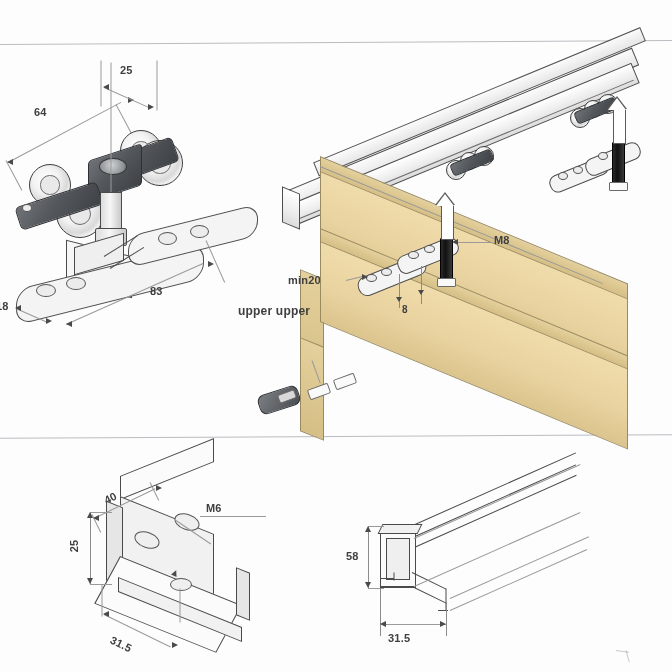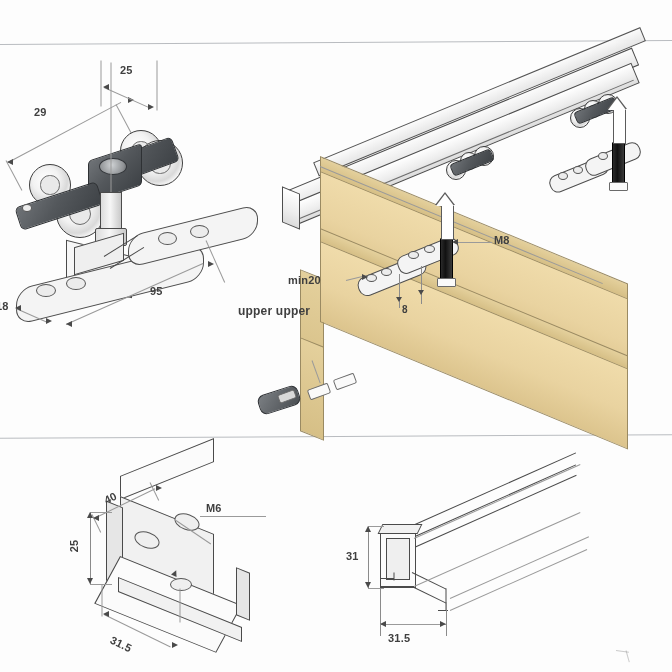--- a/index.html
+++ b/index.html
@@ -141,21 +141,21 @@
   <div class="rule top"></div>
   <div class="rule mid"></div>
 
   <div class="panel" id="carriage">
 
     <div class="ln pale" style="left:8px;top:120px;width:128px;transform:rotate(-28deg);"></div>
     <div class="ln pale" style="left:6px;top:118px;width:34px;transform:rotate(62deg);"></div>
     <div class="ln pale" style="left:116px;top:62px;width:34px;transform:rotate(62deg);"></div>
     <div class="arrowhead" style="left:7px;top:117px;border-width:3px 6px 3px 0;border-color:transparent #4a4a4a transparent transparent;"></div>
     <div class="arrowhead" style="left:128px;top:55px;border-width:3px 0 3px 6px;border-color:transparent transparent transparent #4a4a4a;"></div>
-    <div class="lbl" style="left:34px;top:64px;">29</div>
+    <div class="lbl" style="left:34px;top:64px;">64</div>
 
     <div class="ln pale" style="left:104px;top:45px;width:50px;transform:rotate(24deg);"></div>
     <div class="ln pale" style="left:101px;top:18px;width:46px;transform:rotate(90deg);"></div>
     <div class="ln pale" style="left:157px;top:18px;width:50px;transform:rotate(90deg);"></div>
     <div class="arrowhead" style="left:103px;top:42px;border-width:3px 6px 3px 0;border-color:transparent #4a4a4a transparent transparent;"></div>
     <div class="arrowhead" style="left:148px;top:62px;border-width:3px 0 3px 6px;border-color:transparent transparent transparent #4a4a4a;"></div>
     <div class="lbl" style="left:120px;top:22px;">25</div>
 
     <div class="wheel" style="left:120px;top:88px;width:40px;height:40px;"></div>
     <div class="wheel" style="left:137px;top:98px;width:44px;height:44px;"></div>
@@ -187,21 +187,21 @@
     <div class="hole" style="left:158px;top:190px;width:17px;height:11px;"></div>
     <div class="hole" style="left:190px;top:183px;width:17px;height:11px;"></div>
 
     <div class="ln" style="left:104px;top:214px;width:40px;transform:rotate(-32deg);"></div>
     <div class="ln" style="left:110px;top:226px;width:40px;transform:rotate(-32deg);"></div>
 
     <div class="ln pale" style="left:66px;top:282px;width:150px;transform:rotate(-24deg);"></div>
     <div class="ln pale" style="left:206px;top:198px;width:46px;transform:rotate(66deg);"></div>
     <div class="arrowhead" style="left:66px;top:279px;border-width:3px 6px 3px 0;border-color:transparent #4a4a4a transparent transparent;"></div>
     <div class="arrowhead" style="left:208px;top:219px;border-width:3px 0 3px 6px;border-color:transparent transparent transparent #4a4a4a;"></div>
-    <div class="lbl" style="left:150px;top:243px;">95</div>
+    <div class="lbl" style="left:150px;top:243px;">83</div>
 
     <div class="ln pale" style="left:16px;top:266px;width:34px;transform:rotate(24deg);"></div>
     <div class="arrowhead" style="left:15px;top:263px;border-width:3px 6px 3px 0;border-color:transparent #4a4a4a transparent transparent;"></div>
     <div class="arrowhead" style="left:46px;top:276px;border-width:3px 0 3px 6px;border-color:transparent transparent transparent #4a4a4a;"></div>
     <div class="lbl" style="left:-4px;top:258px;">18</div>
   </div>
 
   <div class="panel" id="assembly">
 
     <div class="railTop" style="left:22px;top:148px;width:372px;height:17px;transform:rotate(-22.5deg);transform-origin:0 50%;"></div>
@@ -354,21 +354,21 @@
     <div class="ln pale" style="left:64px;top:86px;width:182px;transform:rotate(-24deg);"></div>
     <div class="ln pale" style="left:64px;top:134px;width:182px;transform:rotate(-24deg);"></div>
     <div class="ln pale" style="left:100px;top:146px;width:152px;transform:rotate(-24deg);"></div>
     <div class="ln pale" style="left:100px;top:158px;width:150px;transform:rotate(-24deg);"></div>
 
     <div class="extline" style="left:18px;top:74px;height:62px;background:#8b8b8b;"></div>
     <div class="ln pale" style="left:18px;top:74px;width:16px;"></div>
     <div class="ln pale" style="left:18px;top:136px;width:16px;"></div>
     <div class="arrowhead" style="left:15px;top:74px;border-width:0 3px 6px 3px;border-color:transparent transparent #4a4a4a transparent;"></div>
     <div class="arrowhead" style="left:15px;top:130px;border-width:6px 3px 0 3px;border-color:#4a4a4a transparent transparent transparent;"></div>
-    <div class="lbl" style="left:-4px;top:98px;">31</div>
+    <div class="lbl" style="left:-4px;top:98px;">58</div>
 
     <div class="extline" style="left:30px;top:136px;height:48px;background:#8b8b8b;"></div>
     <div class="extline" style="left:96px;top:150px;height:34px;background:#8b8b8b;"></div>
     <div class="ln pale" style="left:30px;top:172px;width:66px;"></div>
     <div class="arrowhead" style="left:30px;top:169px;border-width:3px 6px 3px 0;border-color:transparent #4a4a4a transparent transparent;"></div>
     <div class="arrowhead" style="left:90px;top:169px;border-width:3px 0 3px 6px;border-color:transparent transparent transparent #4a4a4a;"></div>
     <div class="lbl" style="left:38px;top:180px;">31.5</div>
 
     <div class="ln pale" style="left:266px;top:198px;width:13px;transform:rotate(8deg);opacity:.5;"></div>
     <div class="ln pale" style="left:276px;top:198px;width:12px;transform:rotate(74deg);opacity:.5;"></div>

